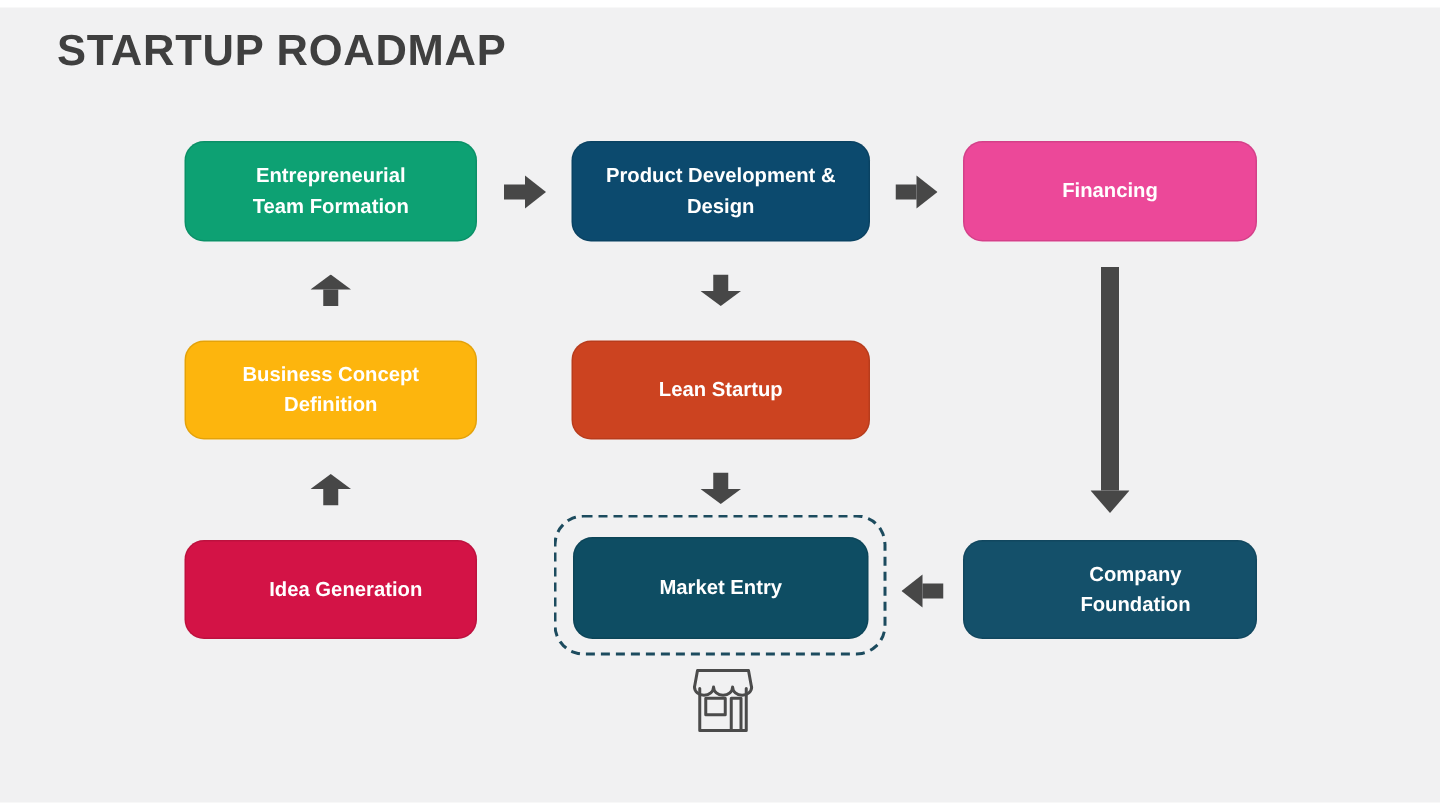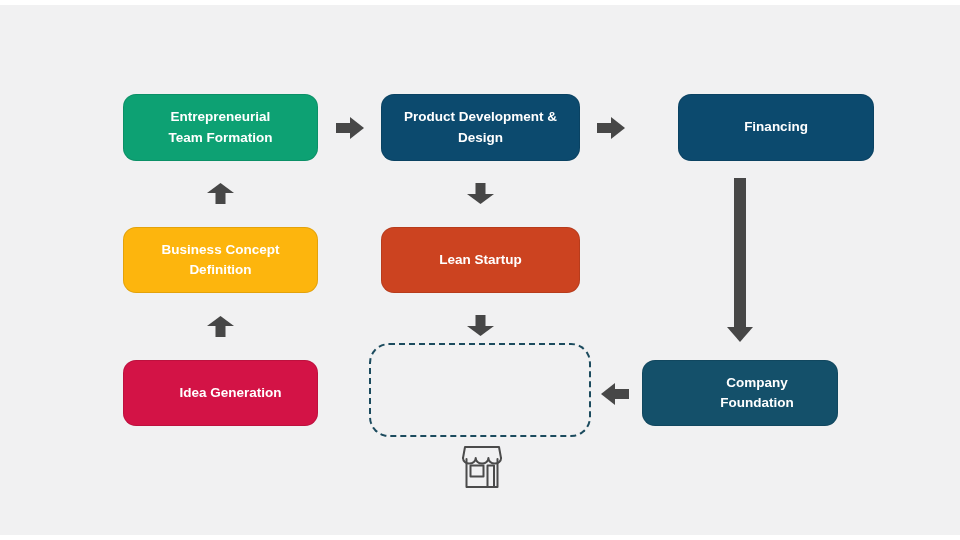--- a/index.html
+++ b/index.html
@@ -53,46 +53,50 @@
   .a-financing-company{ left: 727px; top: 173px; }
 
   .store-icon { position: absolute; left: 457px; top: 439px; color: #4B4B4B; }
 </style>
 </head>
 <body>
 
 <div class="page">
   <div class="slide">
 
+    <div class="title">STARTUP ROADMAP</div>
 
     <div class="node n-team" style="background: rgb(13, 161, 115);">
       <span class="label">Entrepreneurial
 Team Formation</span>
     </div>
     <div class="node n-product" style="background: #0c4a6e;">
       <span class="label">Product Development &amp;
 Design</span>
     </div>
-    <div class="node n-financing" style="background: #0c4a6e; margin-left: 36px;">
+    <div class="node n-financing" style="background: #ec4899;">
       <span class="label">Financing</span>
     </div>
 
     <div class="node n-lean" style="background: rgb(204, 67, 32);">
       <span class="label">Lean Startup</span>
     </div>
     <div class="node n-business" style="background: rgb(253, 181, 13);">
       <span class="label">Business Concept
 Definition</span>
     </div>
 
     <div class="node n-idea" style="background: rgb(211, 19, 70);">
       <span class="label">Idea Generation</span>
     </div>
 
     <div class="dashed-frame"></div>
+    <div class="node n-market" style="background: rgb(14, 77, 99);">
+      <span class="label">Market Entry</span>
+    </div>
 
     <div class="node n-company" style="background: rgb(20, 80, 106); padding-left: 34px;">
       <span class="label">Company
 Foundation</span>
     </div>
 
     <div class="arrow a-team-product">
       <svg width="28" height="24" viewBox="0 0 28 24">
           <rect x="0" y="7" width="14" height="10" fill="currentColor"></rect>
           <polygon points="14,1 28,12 14,23" fill="currentColor"></polygon>

